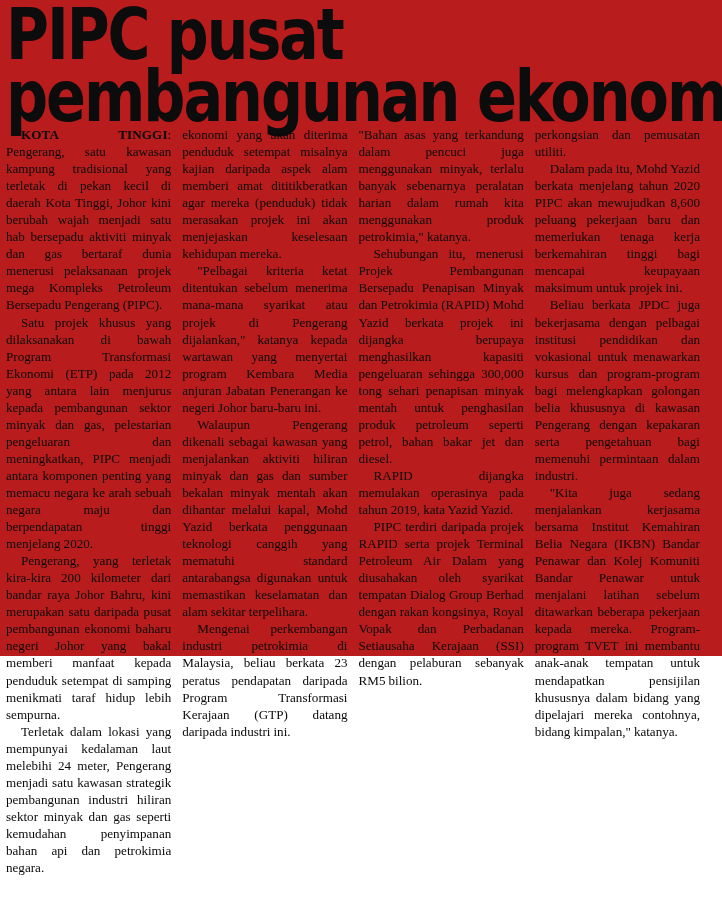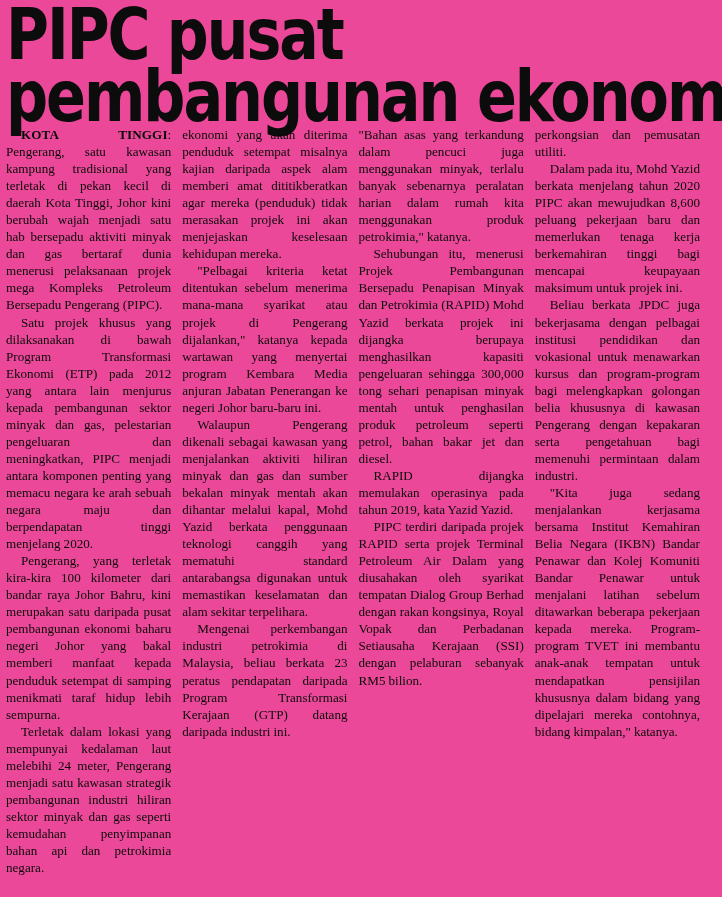--- a/index.html
+++ b/index.html
@@ -13,22 +13,22 @@
     height: 897px;
     overflow: hidden;
     font-family: "Liberation Sans", sans-serif;
     color: #0a0a0a;
     -webkit-font-smoothing: antialiased;
   }
 
   #page {
     position: relative;
     width: 722px;
-    height: 897px;
-    background: #ec4899;
+    height: 656px;
+    background: #b91c1c;
     box-sizing: border-box;
   }
 
   
   #headline {
     padding: 0 4px 0 6px;
     margin: 0;
   }
   .headline-line {
     font-family: "DejaVu Sans", sans-serif;
@@ -94,21 +94,21 @@
 
   <div id="headline">
     <span class="headline-line" id="headline-1">PIPC pusat</span>
     <span class="headline-line" id="headline-2">pembangunan ekonomi</span>
   </div>
 
   <div id="columns">
       <div class="col">
         <p class="para indent"><span class="lead-in">KOTA TINGGI</span>: Pengerang, satu kawasan kampung tradisional yang terletak di pekan kecil di daerah Kota Tinggi, Johor kini berubah wajah menjadi satu hab bersepadu aktiviti minyak dan gas bertaraf dunia menerusi pelaksanaan projek mega Kompleks Petroleum Bersepadu Pengerang (PIPC).</p>
         <p class="para indent">Satu projek khusus yang dilaksanakan di bawah Program Transformasi Ekonomi (ETP) pada 2012 yang antara lain menjurus kepada pembangunan sektor minyak dan gas, pelestarian pengeluaran dan meningkatkan, PIPC menjadi antara komponen penting yang memacu negara ke arah sebuah negara maju dan berpendapatan tinggi menjelang 2020.</p>
-        <p class="para indent">Pengerang, yang terletak kira-kira 100 kilometer dari bandar raya Johor Bahru, kini merupakan satu daripada pusat pembangunan ekonomi baharu negeri Johor yang bakal memberi manfaat kepada penduduk setempat di samping menikmati taraf hidup lebih sempurna.</p>
+        <p class="para indent">Pengerang, yang terletak kira-kira 200 kilometer dari bandar raya Johor Bahru, kini merupakan satu daripada pusat pembangunan ekonomi baharu negeri Johor yang bakal memberi manfaat kepada penduduk setempat di samping menikmati taraf hidup lebih sempurna.</p>
         <p class="para indent">Terletak dalam lokasi yang mempunyai kedalaman laut melebihi 24 meter, Pengerang menjadi satu kawasan strategik pembangunan industri hiliran sektor minyak dan gas seperti kemudahan penyimpanan bahan api dan petrokimia negara.</p>
       </div>
       <div class="col">
         <p class="para noindent">ekonomi yang akan diterima penduduk setempat misalnya kajian daripada aspek alam memberi amat dititikberatkan agar mereka (penduduk) tidak merasakan projek ini akan menjejaskan keselesaan kehidupan mereka.</p>
         <p class="para indent">"Pelbagai kriteria ketat ditentukan sebelum menerima mana-mana syarikat atau projek di Pengerang dijalankan," katanya kepada wartawan yang menyertai program Kembara Media anjuran Jabatan Penerangan ke negeri Johor baru-baru ini.</p>
         <p class="para indent">Walaupun Pengerang dikenali sebagai kawasan yang menjalankan aktiviti hiliran minyak dan gas dan sumber bekalan minyak mentah akan dihantar melalui kapal, Mohd Yazid berkata penggunaan teknologi canggih yang mematuhi standard antarabangsa digunakan untuk memastikan keselamatan dan alam sekitar terpelihara.</p>
         <p class="para indent">Mengenai perkembangan industri petrokimia di Malaysia, beliau berkata 23 peratus pendapatan daripada Program Transformasi Kerajaan (GTP) datang daripada industri ini.</p>
       </div>
       <div class="col">
         <p class="para noindent">"Bahan asas yang terkandung dalam pencuci juga menggunakan minyak, terlalu banyak sebenarnya peralatan harian dalam rumah kita menggunakan produk petrokimia," katanya.</p>

